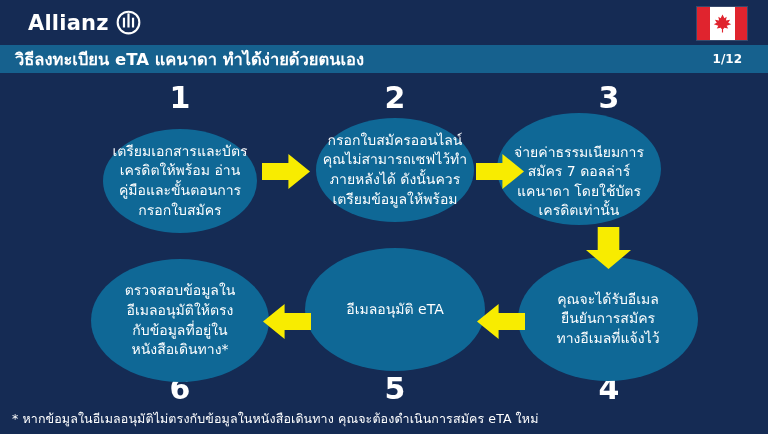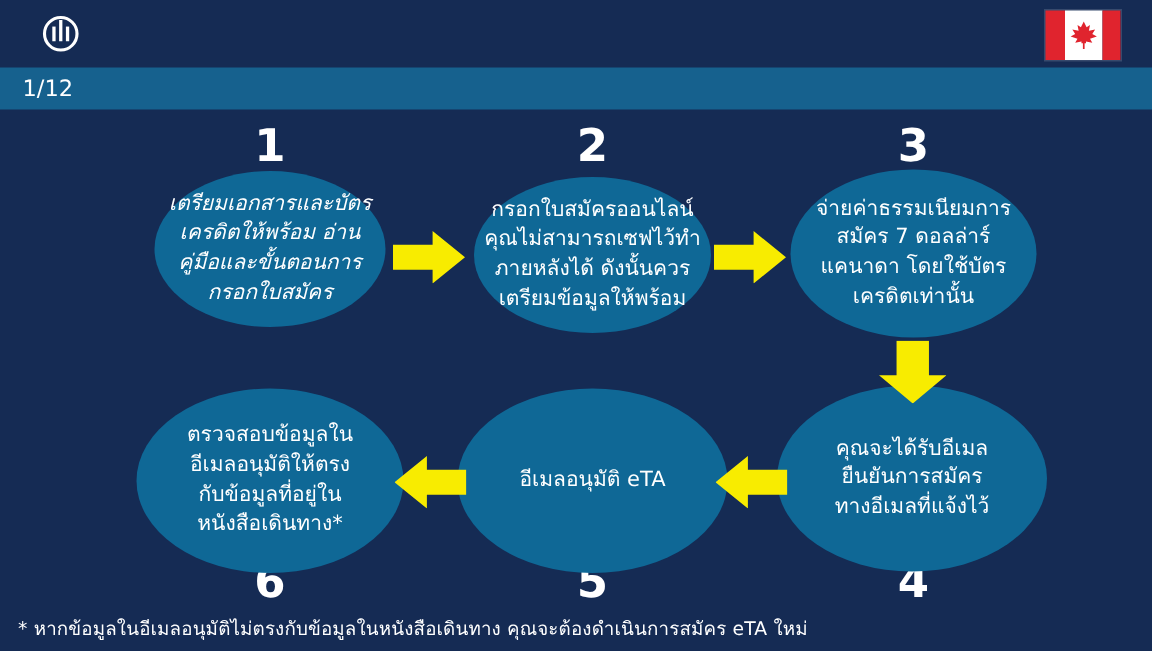--- a/index.html
+++ b/index.html
@@ -27,58 +27,59 @@
   .flag .band{width:25%;background:var(--flag-red);}
   .flag .center{width:50%;background:#fff;display:flex;align-items:center;justify-content:center;}
   .flag .center svg{width:19px;height:19px;fill:var(--flag-red);}
   
   .title-bar{
     position:absolute;top:45px;left:0;right:0;height:28px;background:var(--title-bar);
     display:flex;align-items:center;justify-content:space-between;
     padding:0 26px 0 15px;box-sizing:border-box;
   }
   .title-bar .title{font-weight:bold;font-size:16.5px;}
-  .title-bar .page{font-weight:normal;font-size:15px;}
+  .title-bar .page{font-weight:bold;font-size:12px;}
   
   .step-num{position:absolute;width:60px;text-align:center;font-size:30px;font-weight:bold;line-height:1;}
   .n1{left:150px;top:83px;}
   .n2{left:365px;top:83px;}
   .n3{left:579px;top:83px;}
   .n6{left:150px;top:374px;}
   .n5{left:365px;top:374px;}
   .n4{left:579px;top:374px;}
   
   .ellipse{
     position:absolute;background:var(--ellipse);border-radius:50%;
     display:flex;align-items:center;justify-content:center;text-align:center;
   }
   .ellipse .txt{font-size:14px;line-height:1.4;white-space:pre-line;padding:4px;}
-  .e1{left:103px;top:114px;width:154px;height:104px;font-style:italic;}
+  .e1{left:103px;top:129px;width:154px;height:104px;}
   .e2{left:316px;top:118px;width:158px;height:104px;}
-  .e3{left:527px;top:113px;width:164px;height:112px;}
+  .e3{left:497px;top:113px;width:164px;height:112px;align-items:flex-end;}
   .e4{left:518px;top:257px;width:180px;height:124px;text-align:center;}
-  .e5{left:305px;top:259px;width:180px;height:123px;}
+  .e5{left:305px;top:248px;width:180px;height:123px;}
   .e6{left:91px;top:259px;width:178px;height:123px;}
   
   .arrow{position:absolute;background:var(--arrow);}
   .arrow.right{clip-path:polygon(0 26%,55% 26%,55% 0,100% 50%,55% 100%,55% 74%,0 74%);}
   .arrow.left{clip-path:polygon(100% 26%,45% 26%,45% 0,0 50%,45% 100%,45% 74%,100% 74%);}
   .arrow.down{clip-path:polygon(26% 0,74% 0,74% 55%,100% 55%,50% 100%,0 55%,26% 55%);}
   .ar12{left:262px;top:154px;width:48px;height:35px;}
   .ar23{left:476px;top:154px;width:48px;height:35px;}
   .ad34{left:586px;top:227px;width:45px;height:42px;}
   .al45{left:477px;top:304px;width:48px;height:35px;}
   .al56{left:263px;top:304px;width:48px;height:35px;}
   
   .footnote{position:absolute;left:12px;bottom:5px;font-size:12.5px;letter-spacing:.1px;}
 </style>
 </head>
 <body>
 
 <div class="brand">
+  <span>Allianz</span>
   <span class="logo-icon">
     <svg viewBox="0 0 24 24">
       <circle cx="12" cy="12" r="10.4" fill="none" stroke="#ffffff" stroke-width="2"></circle>
       <rect x="6.6" y="7.4" width="2.1" height="9.4" fill="#ffffff"></rect>
       <rect x="10.95" y="3.2" width="2.1" height="13.6" fill="#ffffff"></rect>
       <rect x="15.3" y="7.4" width="2.1" height="9.4" fill="#ffffff"></rect>
     </svg>
   </span>
 </div>
 
@@ -86,20 +87,21 @@
   <div class="band"></div>
   <div class="center">
     <svg viewBox="0 0 100 100">
       <path d="M50 2 L40 22 L28 14 L32 34 L10 30 L20 46 L4 54 L28 62 L20 76 L42 72 L42 78 L47 78 L47 98 L53 98 L53 78 L58 78 L58 72 L80 76 L72 62 L96 54 L80 46 L90 30 L68 34 L72 14 L60 22 Z"></path>
     </svg>
   </div>
   <div class="band"></div>
 </div>
 
 <div class="title-bar">
+  <span class="title">วิธีลงทะเบียน eTA แคนาดา ทำได้ง่ายด้วยตนเอง</span>
   <span class="page">1/12</span>
 </div>
 
 <div class="step-num n1">1</div>
 <div class="step-num n2">2</div>
 <div class="step-num n3">3</div>
 <div class="step-num n6">6</div>
 <div class="step-num n5">5</div>
 <div class="step-num n4">4</div>
 

